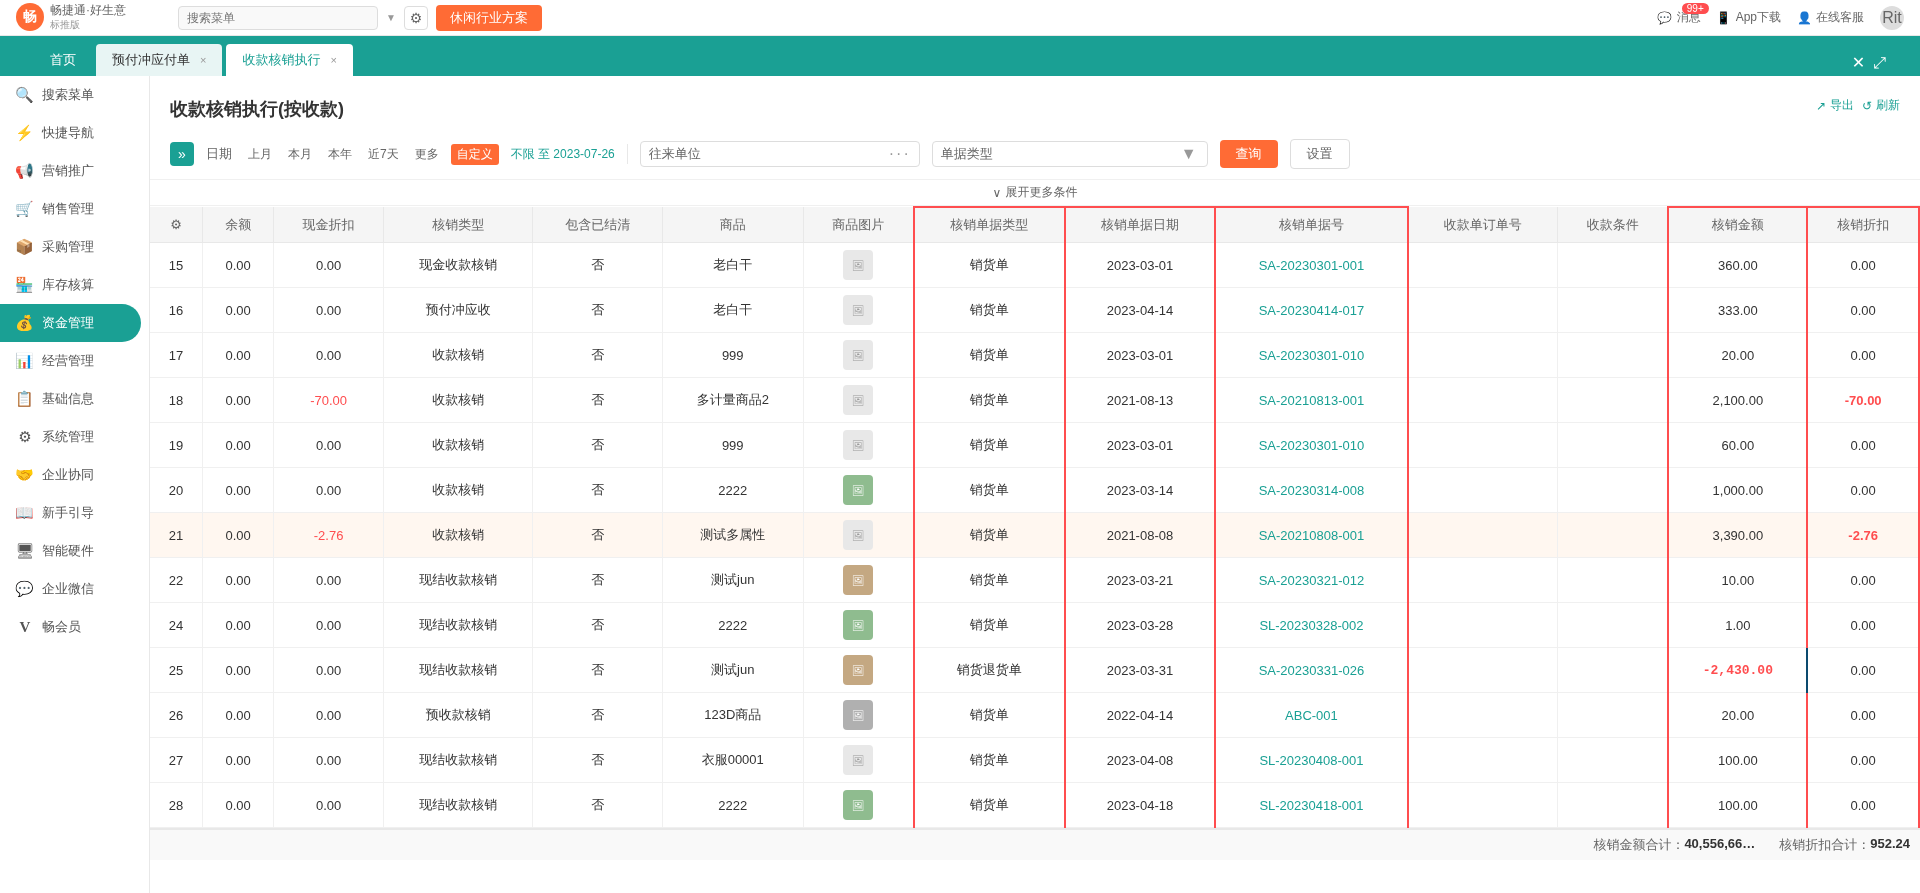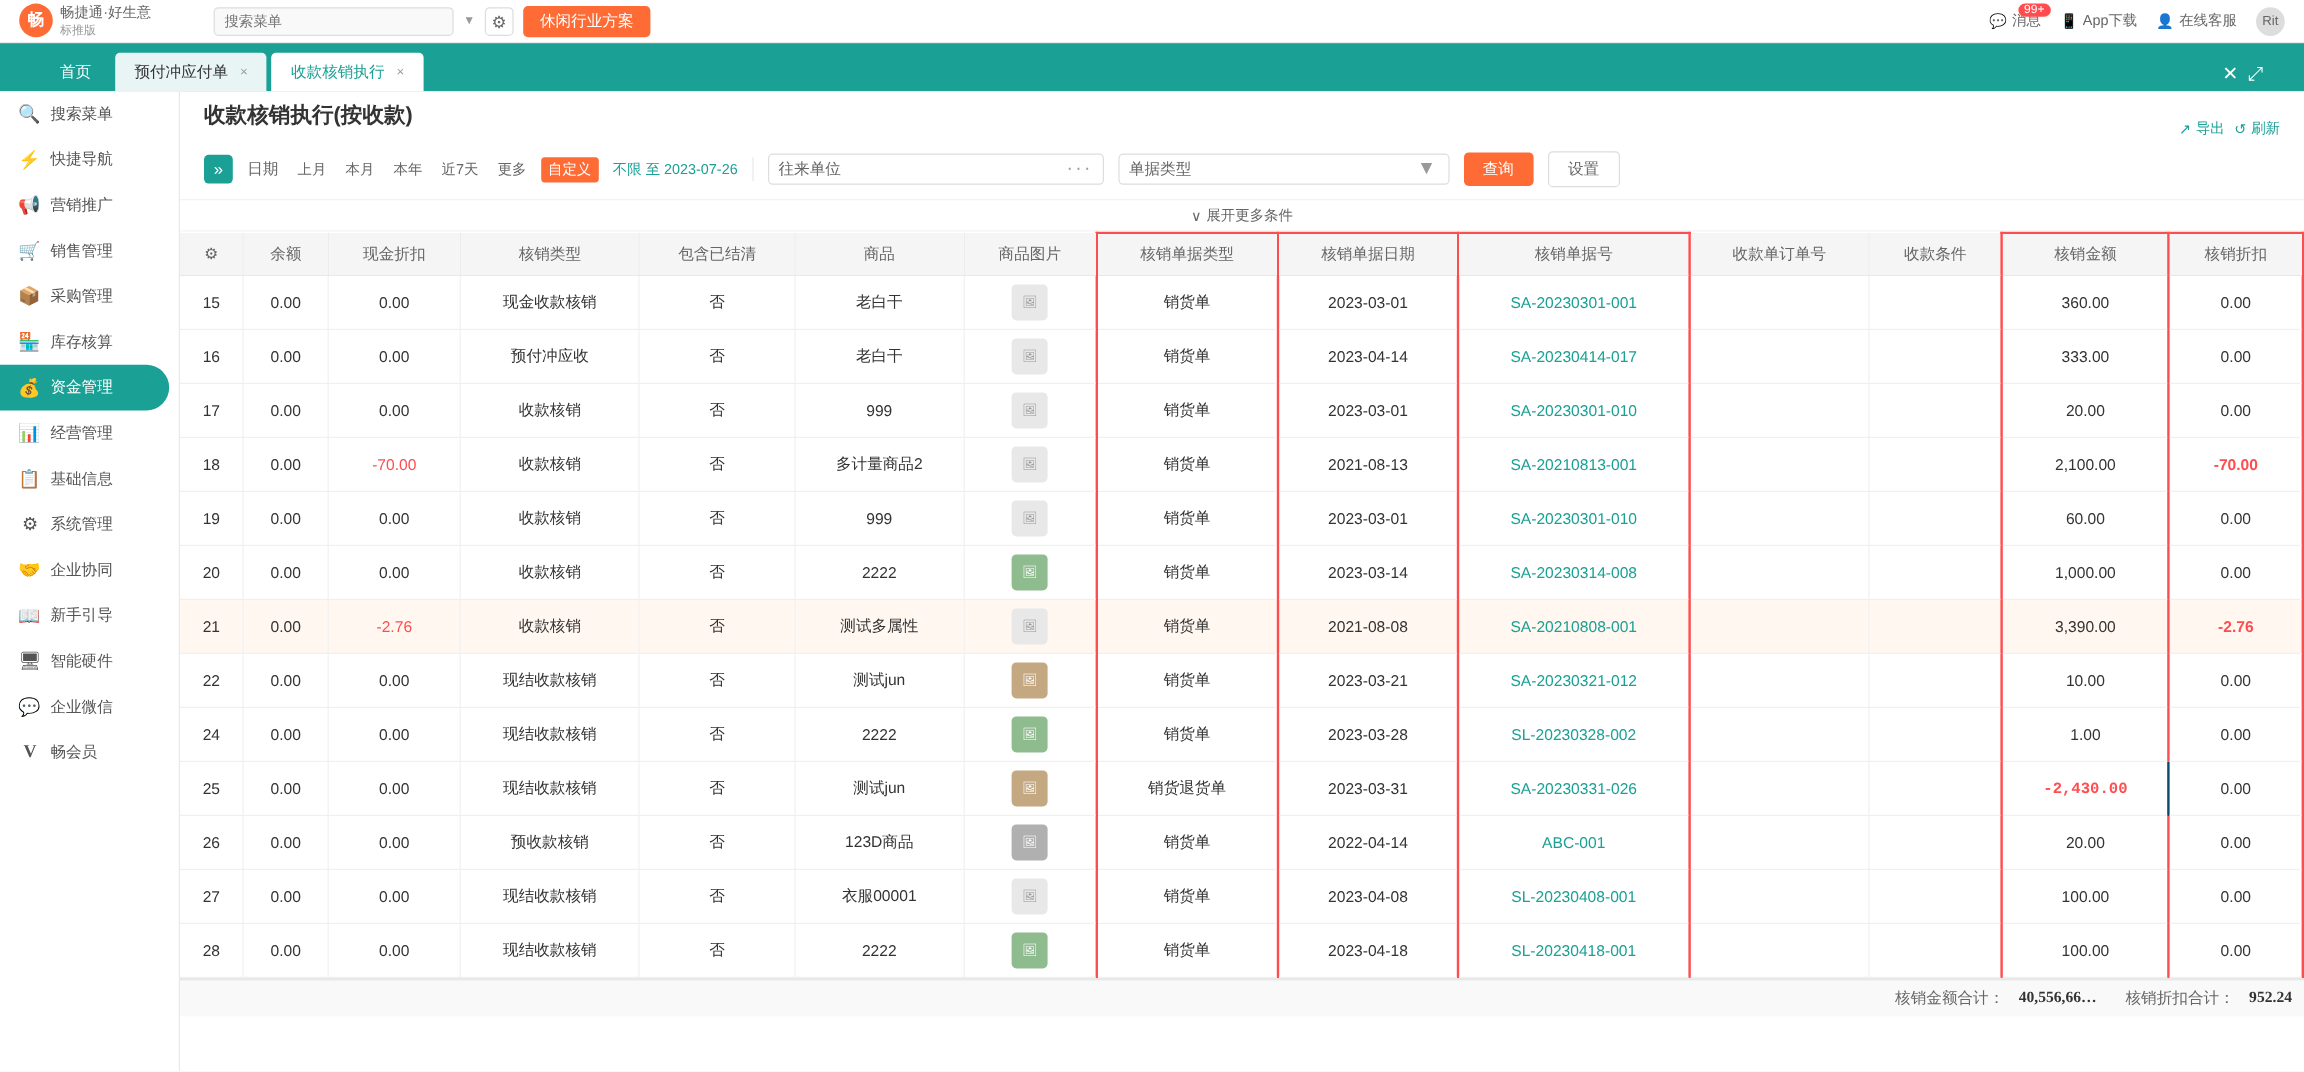--- a/index.html
+++ b/index.html
@@ -12,35 +12,35 @@
     .logo-text { font-size: 12px; color: #666; line-height: 1.2; }
     .logo-badge { font-size: 10px; color: #999; }
     .top-bar-center { flex: 1; display: flex; align-items: center; gap: 8px; }
     .top-bar-input { height: 24px; border: 1px solid #ddd; border-radius: 4px; padding: 0 8px; font-size: 12px; width: 200px; color: #999; background: #f9f9f9; }
     .dropdown-arrow { color: #999; font-size: 10px; }
     .gear-btn { width: 24px; height: 24px; border: 1px solid #ddd; border-radius: 4px; background: #fff; display: flex; align-items: center; justify-content: center; cursor: pointer; font-size: 14px; color: #666; }
     .industry-btn { background: #ff6b35; color: white; border: none; border-radius: 4px; padding: 4px 14px; font-size: 13px; cursor: pointer; }
     .top-bar-right { display: flex; align-items: center; gap: 16px; }
     .notif-item { display: flex; align-items: center; gap: 4px; font-size: 12px; color: #666; cursor: pointer; position: relative; }
     .badge { background: #ff4d4f; color: white; border-radius: 10px; padding: 0 5px; font-size: 10px; position: absolute; top: -6px; right: -8px; }
-    .user-avatar { width: 24px; height: 24px; background: #ddd; border-radius: 50%; display: flex; align-items: center; justify-content: center; font-size: 11px; color: #666; }
+    .user-avatar { width: 24px; height: 24px; background: #ddd; border-radius: 50%; display: flex; align-items: center; justify-content: center; font-size: 16px; color: #666; }
 
     
     .nav-tabs { height: 40px; background: #1aa094; display: flex; align-items: flex-end; padding: 0 34px; flex-shrink: 0; }
     .nav-tab { height: 32px; padding: 0 16px; display: flex; align-items: center; gap: 6px; font-size: 13px; cursor: pointer; border-radius: 4px 4px 0 0; position: relative; }
     .nav-tab.home { background: transparent; color: white; }
     .nav-tab.inactive { background: #e8f5f4; color: #333; margin-left: 4px; }
     .nav-tab.active { background: white; color: #1aa094; margin-left: 4px; }
     .tab-close { font-size: 11px; color: #999; cursor: pointer; margin-left: 4px; }
     .nav-tab-spacer { flex: 1; }
     .nav-right-btns { display: flex; align-items: center; gap: 8px; padding-bottom: 4px; }
     .nav-right-btn { background: transparent; border: none; color: white; font-size: 16px; cursor: pointer; }
 
     
-    .page-header { background: white; padding: 8px 20px 0 20px; display: flex; align-items: flex-end; justify-content: space-between; }
+    .page-header { background: white; padding: 21px 20px 0 20px; display: flex; align-items: flex-start; justify-content: space-between; }
     .page-title { font-size: 18px; font-weight: bold; color: #333; padding-bottom: 8px; }
     .page-header-actions { display: flex; gap: 8px; align-items: center; }
     .action-btn { display: flex; align-items: center; gap: 4px; font-size: 12px; color: #1aa094; cursor: pointer; border: none; background: none; }
 
     
     .filter-bar { background: white; padding: 10px 20px; display: flex; align-items: center; gap: 12px; border-bottom: 1px solid #f0f0f0; flex-wrap: wrap; }
     .expand-btn { width: 24px; height: 24px; background: #1aa094; color: white; border: none; border-radius: 4px; cursor: pointer; font-size: 14px; display: flex; align-items: center; justify-content: center; }
     .filter-label { color: #666; font-size: 13px; }
     .date-options { display: flex; gap: 8px; align-items: center; }
     .date-btn { font-size: 12px; color: #666; cursor: pointer; border: none; background: none; padding: 2px 4px; }
@@ -65,21 +65,21 @@
     .link-text { color: #1aa094; cursor: pointer; text-decoration: none; }
     .negative { color: #ff4d4f; }
     .negative-amount { color: #ff4d4f; font-weight: bold; }
     .img-placeholder { width: 30px; height: 30px; background: #e8e8e8; border-radius: 4px; display: inline-flex; align-items: center; justify-content: center; font-size: 10px; color: #999; vertical-align: middle; }
     .img-colored { width: 30px; height: 30px; background: #8fbc8f; border-radius: 4px; display: inline-flex; align-items: center; justify-content: center; font-size: 10px; color: white; vertical-align: middle; }
     .img-brown { background: #c4a882; }
     .img-gray { background: #b0b0b0; }
 
     
     .table-footer { background: #f9f9f9; border-top: 2px solid #e8e8e8; padding: 6px 10px; display: flex; justify-content: flex-end; gap: 24px; font-size: 13px; }
-    .footer-item { display: flex; gap: 12px; font-family: Liberation Serif, serif; }
+    .footer-item { display: flex; gap: 0; }
     .footer-label { color: #666; }
     .footer-value { color: #333; font-weight: bold; }
 
     
     .app-body { display: flex; flex: 1; overflow: hidden; }
     .sidebar { width: 150px; background: white; border-right: 1px solid #e8e8e8; display: flex; flex-direction: column; flex-shrink: 0; overflow-y: auto; }
     .sidebar-item { display: flex; align-items: center; gap: 8px; padding: 10px 16px; cursor: pointer; color: #555; font-size: 13px; }
     .sidebar-item.active { background: #1aa094; color: white; border-radius: 0 20px 20px 0; margin-right: 8px; }
     .sidebar-icon { width: 18px; height: 18px; display: flex; align-items: center; justify-content: center; font-size: 15px; }
     .main-area { flex: 1; display: flex; flex-direction: column; overflow: hidden; }

